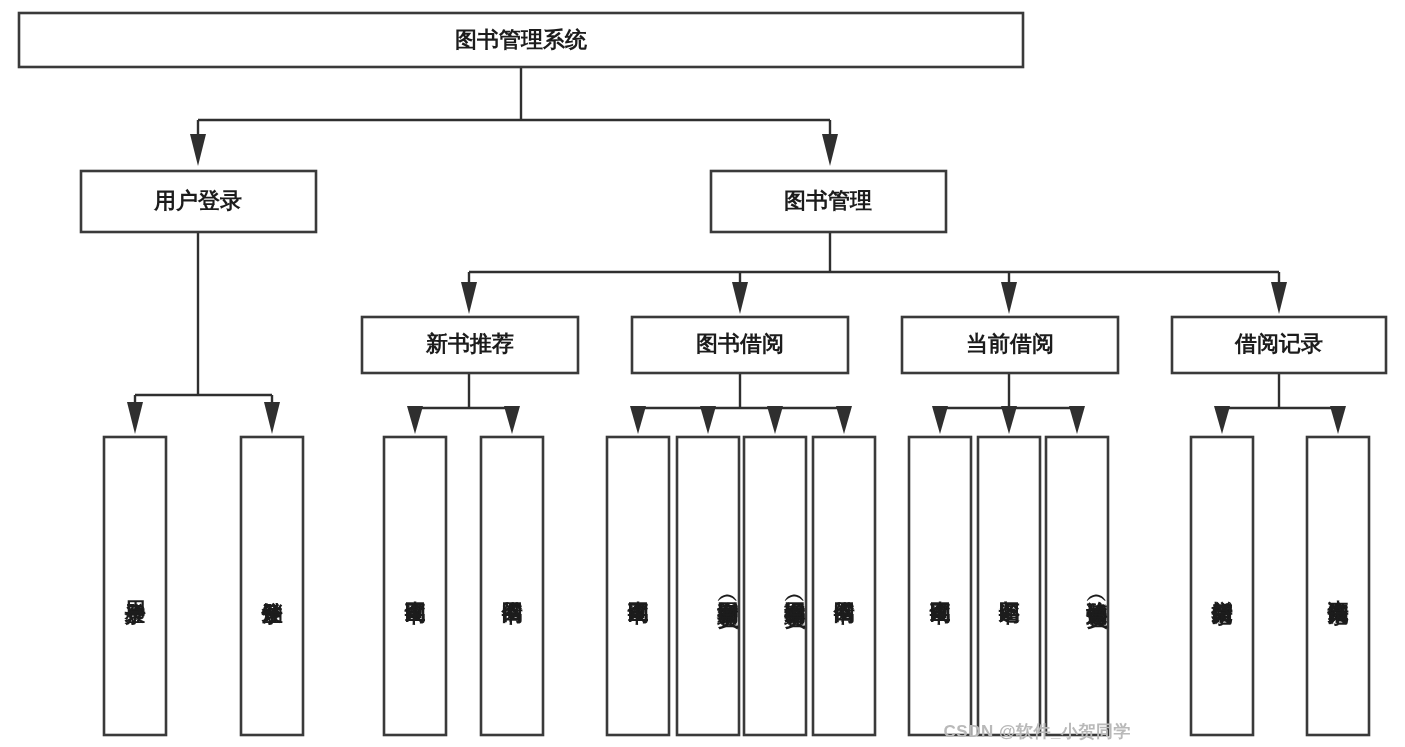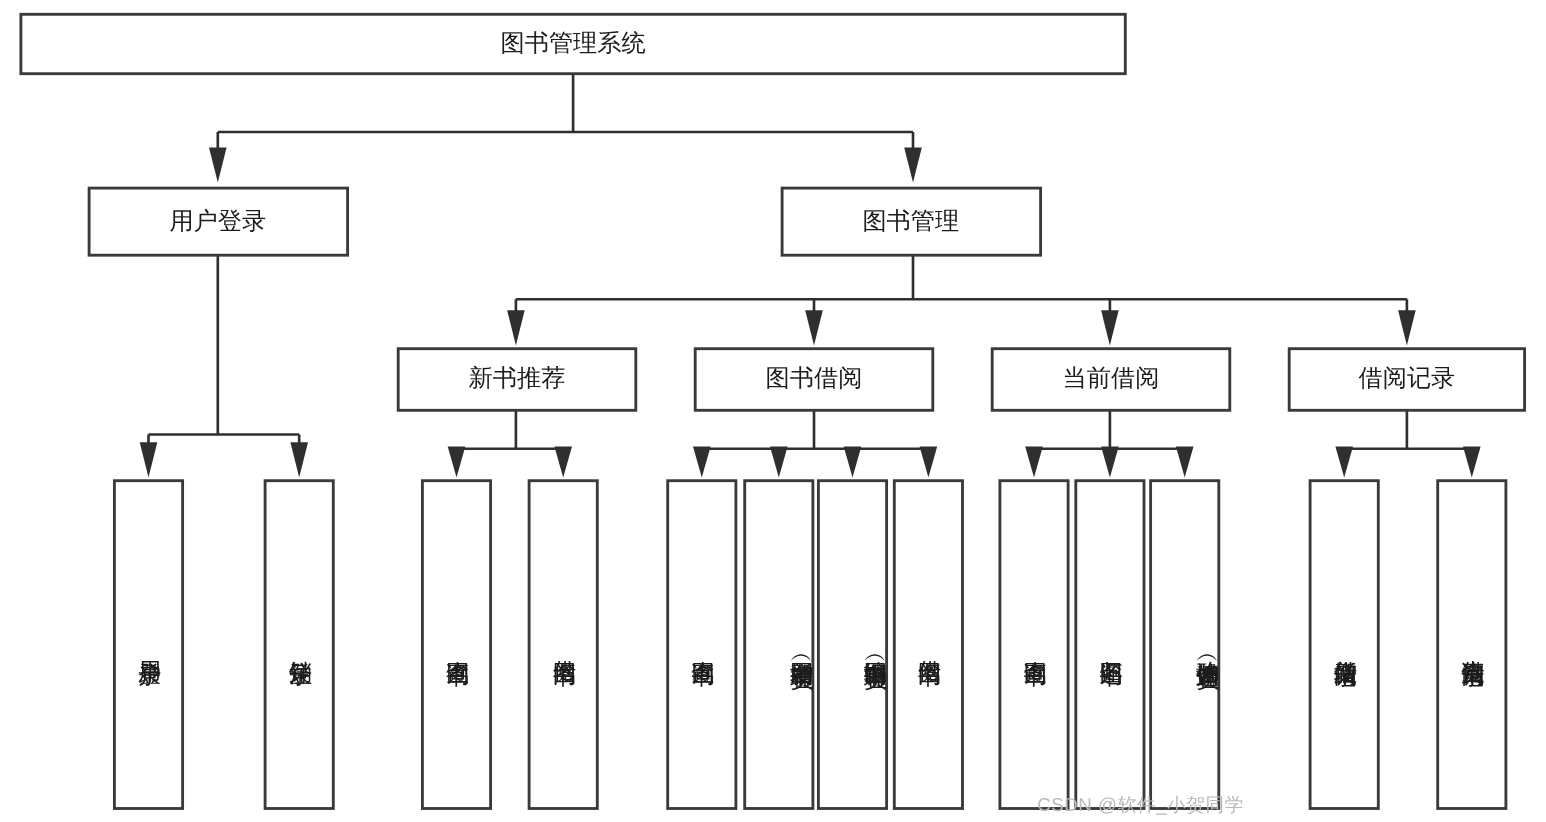--- a/index.html
+++ b/index.html
@@ -11,20 +11,21 @@
     width: 1405px;
     height: 747px;
     overflow: hidden;
     font-family: "Liberation Sans", "DejaVu Sans", sans-serif;
   }
   #diagram-root {
     position: relative;
     width: 1141px;
     height: 747px;
     background: #ffffff;
+    font-weight: bold;
   }
   svg.diagram {
     position: absolute;
     left: 0;
     top: 0;
     width: 1405px;
     height: 747px;
     display: block;
   }
   .node-box {

